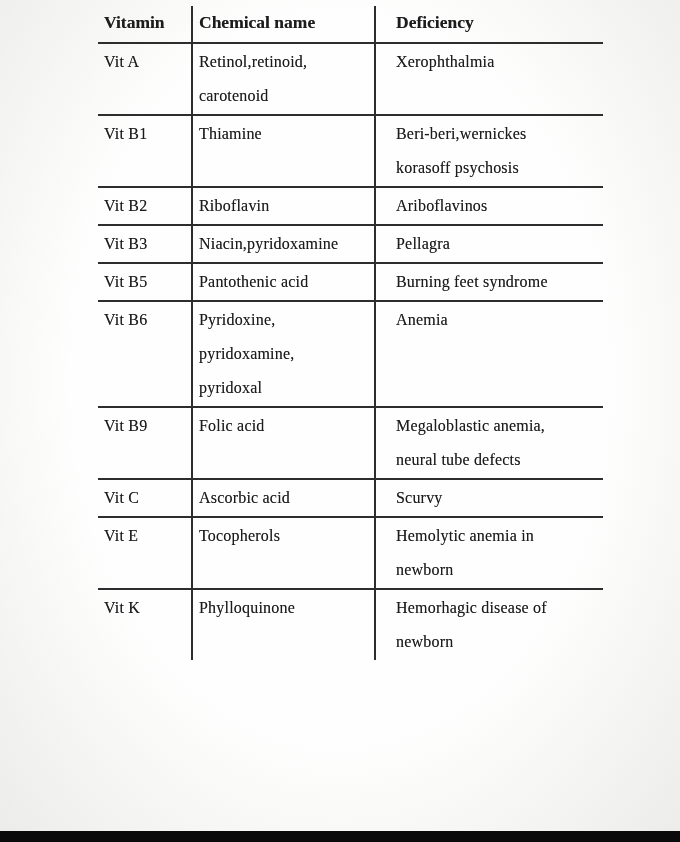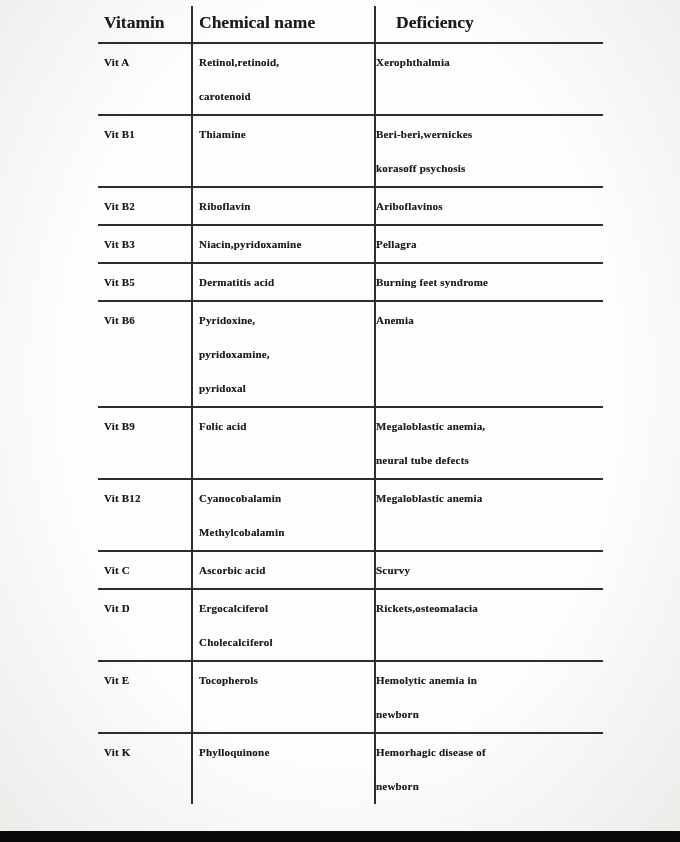--- a/index.html
+++ b/index.html
@@ -32,33 +32,32 @@
     font-weight:bold;
     text-align:left;
     vertical-align:top;
     padding:6px 0 9px 6px;
     border-bottom:2px solid #2d2d2d;
   }
   .vitamin-table th.colsep, .vitamin-table td.colsep{
     border-right:2px solid #2d2d2d;
   }
   .vitamin-table td{
-    font-size:11px;
+    font-size:16px;
     vertical-align:top;
     padding:1px 2px 1px 6px;
     border-bottom:2px solid #2d2d2d;
-    font-weight:bold;
   }
   .vitamin-table tr.last-row td{border-bottom:none;}
   .vitamin-table td .line{
     line-height:34px;
     white-space:nowrap;
     letter-spacing:0.2px;
   }
-  .vitamin-table td.def-cell{padding-left:0;}
+  .vitamin-table td.def-cell{padding-left:20px;}
   .vitamin-table th.def-head{padding-left:20px;}
   .txt{ text-shadow:0 0 0.6px rgba(40,40,40,0.55); }
   .bottom-bar{
     position:absolute;
     left:0; top:831px;
     width:680px; height:11px;
   }
 </style>
 </head>
 <body>
@@ -123,21 +122,21 @@
           </td>
           <td class="def-cell">
             <div class="line txt">Pellagra</div>
           </td>
         </tr>
         <tr>
           <td class="colsep">
             <div class="line txt">Vit B5</div>
           </td>
           <td class="colsep">
-            <div class="line txt">Dermatitis acid</div>
+            <div class="line txt">Pantothenic acid</div>
           </td>
           <td class="def-cell">
             <div class="line txt">Burning feet syndrome</div>
           </td>
         </tr>
         <tr>
           <td class="colsep">
             <div class="line txt">Vit B6</div>
           </td>
           <td class="colsep">
@@ -156,51 +155,27 @@
           <td class="colsep">
             <div class="line txt">Folic acid</div>
           </td>
           <td class="def-cell">
             <div class="line txt">Megaloblastic anemia,</div>
             <div class="line txt">neural tube defects</div>
           </td>
         </tr>
         <tr>
           <td class="colsep">
-            <div class="line txt">Vit B12</div>
-          </td>
-          <td class="colsep">
-            <div class="line txt">Cyanocobalamin</div>
-            <div class="line txt">Methylcobalamin</div>
-          </td>
-          <td class="def-cell">
-            <div class="line txt">Megaloblastic anemia</div>
-          </td>
-        </tr>
-        <tr>
-          <td class="colsep">
             <div class="line txt">Vit C</div>
           </td>
           <td class="colsep">
             <div class="line txt">Ascorbic acid</div>
           </td>
           <td class="def-cell">
             <div class="line txt">Scurvy</div>
-          </td>
-        </tr>
-        <tr>
-          <td class="colsep">
-            <div class="line txt">Vit D</div>
-          </td>
-          <td class="colsep">
-            <div class="line txt">Ergocalciferol</div>
-            <div class="line txt">Cholecalciferol</div>
-          </td>
-          <td class="def-cell">
-            <div class="line txt">Rickets,osteomalacia</div>
           </td>
         </tr>
         <tr>
           <td class="colsep">
             <div class="line txt">Vit E</div>
           </td>
           <td class="colsep">
             <div class="line txt">Tocopherols</div>
           </td>
           <td class="def-cell">

